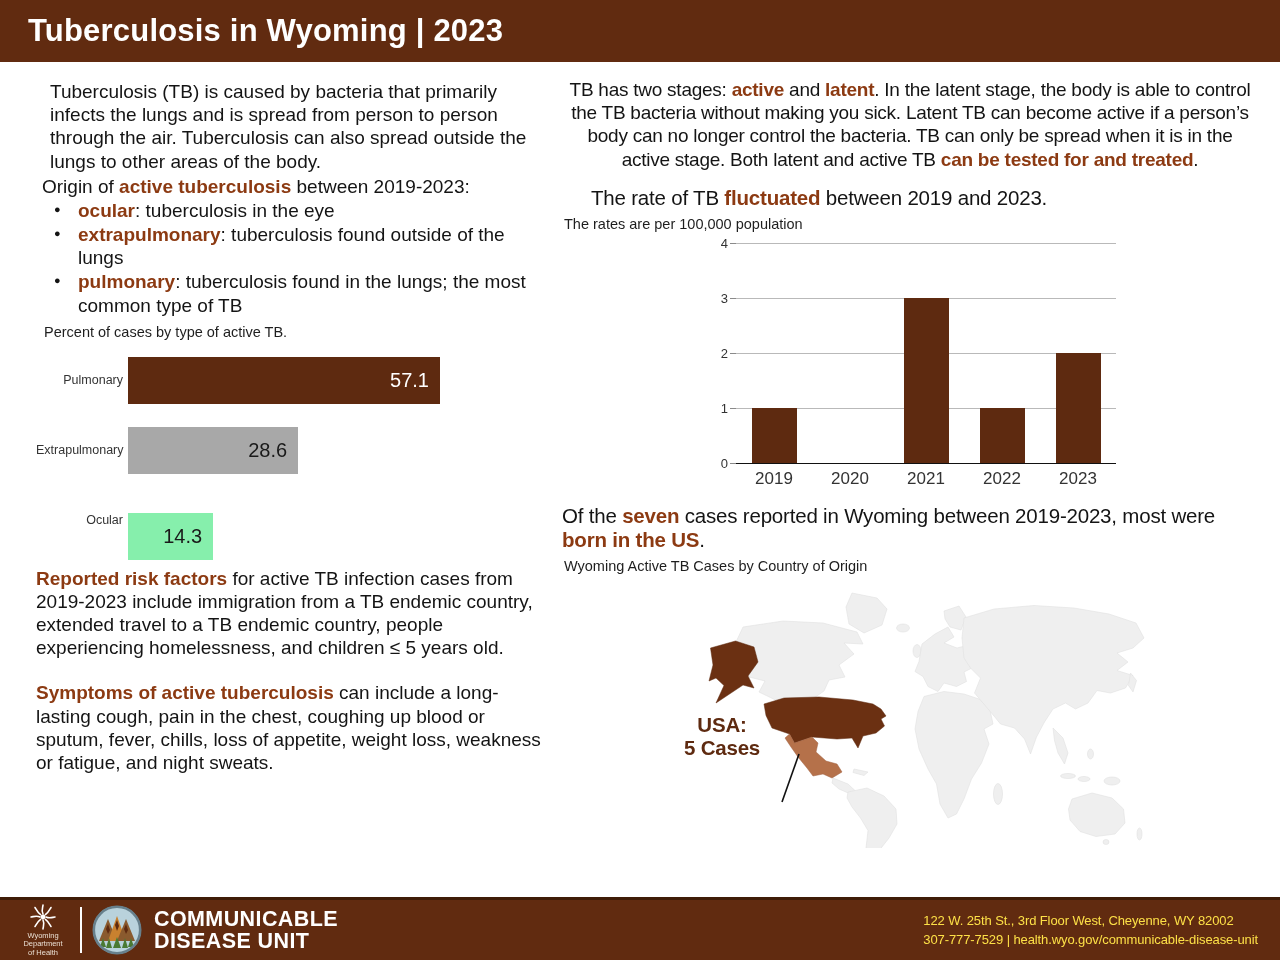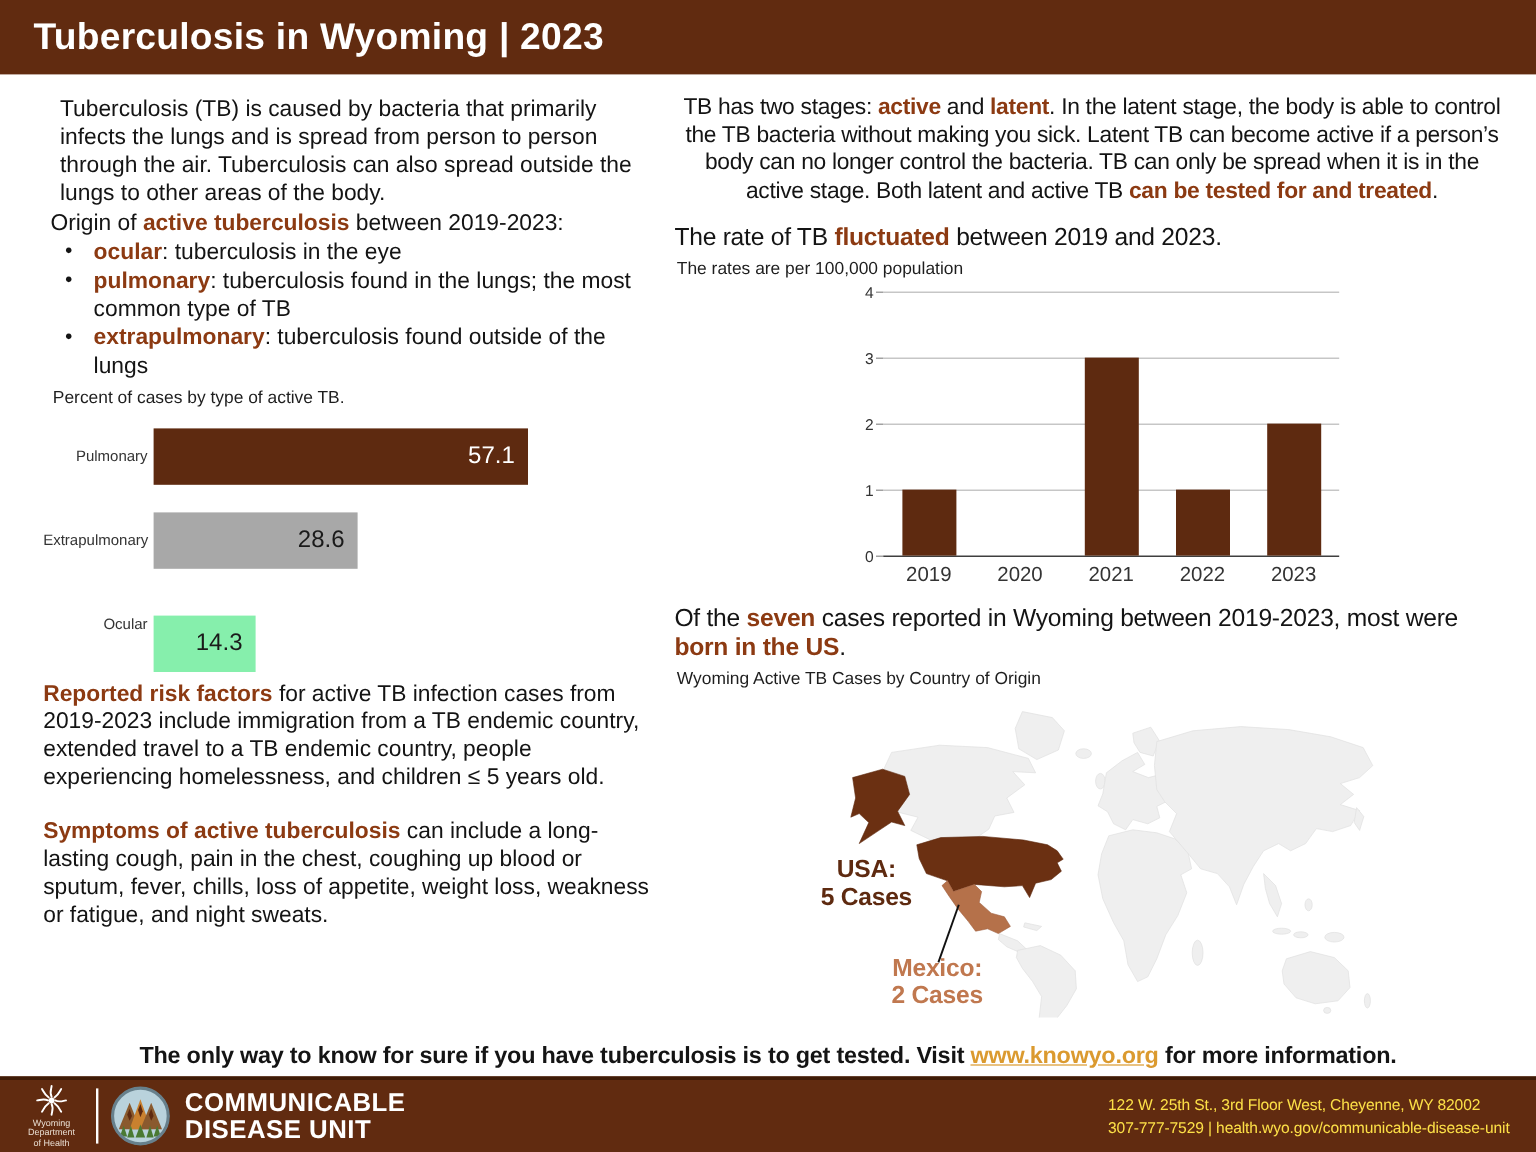--- a/index.html
+++ b/index.html
@@ -34,21 +34,21 @@
   .hlab { width:92px; text-align:right; padding-right:5px; font-size:12.5px; color:#333; }
   .hbar { height:47px; display:flex; align-items:center; justify-content:flex-end;
           padding-right:11px; font-size:20px; }
 
   .risk-para { margin:22px 0 0 0; width:505px; }
   .symptoms-para { margin:22px 0 0 0; width:505px; }
 
   
   .stages { width:696px; letter-spacing:-0.25px;text-align:center; }
   .statement { font-size:20.5px; line-height:1.15; letter-spacing:-0.2px; }
-  .rate-statement { margin-top:15px; }
+  .rate-statement { margin-top:15px;margin-left:29px; }
   .origin-statement { margin-top:15px; width:660px; }
 
   
   .vchart { position:relative; margin:12px 0 0 128px; width:430px; }
   .vplot { position:relative; margin-left:46px; width:380px; height:220px;
            border-bottom:1.6px solid #111; }
   .gridline { position:absolute; left:0; width:100%; height:1px; background:#b9b9b9; }
   .ytick-label { position:absolute; left:-32px; width:24px; text-align:right;
                  font-size:13px; color:#333; }
   .ytick-stub { position:absolute; left:-6px; width:6px; height:1px; background:#8a8a8a; }
@@ -96,22 +96,22 @@
     <h1>Tuberculosis in Wyoming | 2023</h1>
   </div>
 
   <div class="col-left">
     <p class="body-text intro">Tuberculosis (TB) is caused by bacteria that primarily infects the lungs and is spread from person to person through the air. Tuberculosis can also spread outside the lungs to other areas of the body.</p>
 
     <p class="body-text lead"><span>Origin of </span><span class="accent">active tuberculosis</span><span> between 2019-2023:</span></p>
 
     <ul class="types body-text">
       <li><span class="accent">ocular</span><span>: tuberculosis in the eye</span></li>
+      <li><span class="accent">extrapulmonary</span><span>: tuberculosis found outside of the lungs</span></li>
       <li><span class="accent">pulmonary</span><span>: tuberculosis found in the lungs; the most common type of TB</span></li>
-      <li><span class="accent">extrapulmonary</span><span>: tuberculosis found outside of the lungs</span></li>
     </ul>
 
     <div class="caption-sm">Percent of cases by type of active TB.</div>
 
     <div class="hchart">
       <div>
           <div class="hrow">
             <div class="hlab">Pulmonary</div>
             <div class="hbar" style="width: 312px; background: rgb(94, 42, 16);">
               <span style="color: rgb(255, 255, 255);">57.1</span>
@@ -230,28 +230,23 @@
 
       <div class="map-label usa-label">
         <div>USA:</div>
         <div>5 Cases</div>
       </div>
 
       <svg class="connector" width="42" height="54">
         <line x1="16" y1="52" x2="33" y2="4" stroke="#111" stroke-width="1.6"></line>
       </svg>
 
-      <div class="map-label mexico-label">
-        <div>Mexico:</div>
-        <div>2 Cases</div>
-      </div>
     </div>
   </div>
 
-  <div class="tagline"><span>The only way to know for sure if you have tuberculosis is to get tested. Visit </span><a href="#">www.knowyo.org</a><span> for more information.</span></div>
 
   <div class="footer">
     <div class="dept-logo">
       <svg width="30" height="28" viewBox="0 0 30 28">
         <g fill="none" stroke="#fff" stroke-width="1.6" stroke-linecap="round">
           <circle cx="15" cy="14" r="2.4" fill="#fff" stroke="none"></circle>
           <path d="M15 11 C13 7, 15 4, 15 2"></path>
           <path d="M15 17 C17 21, 15 24, 15 26"></path>
           <path d="M12 14 C8 12, 5 14, 3 14"></path>
           <path d="M18 14 C22 16, 25 14, 27 14"></path>

